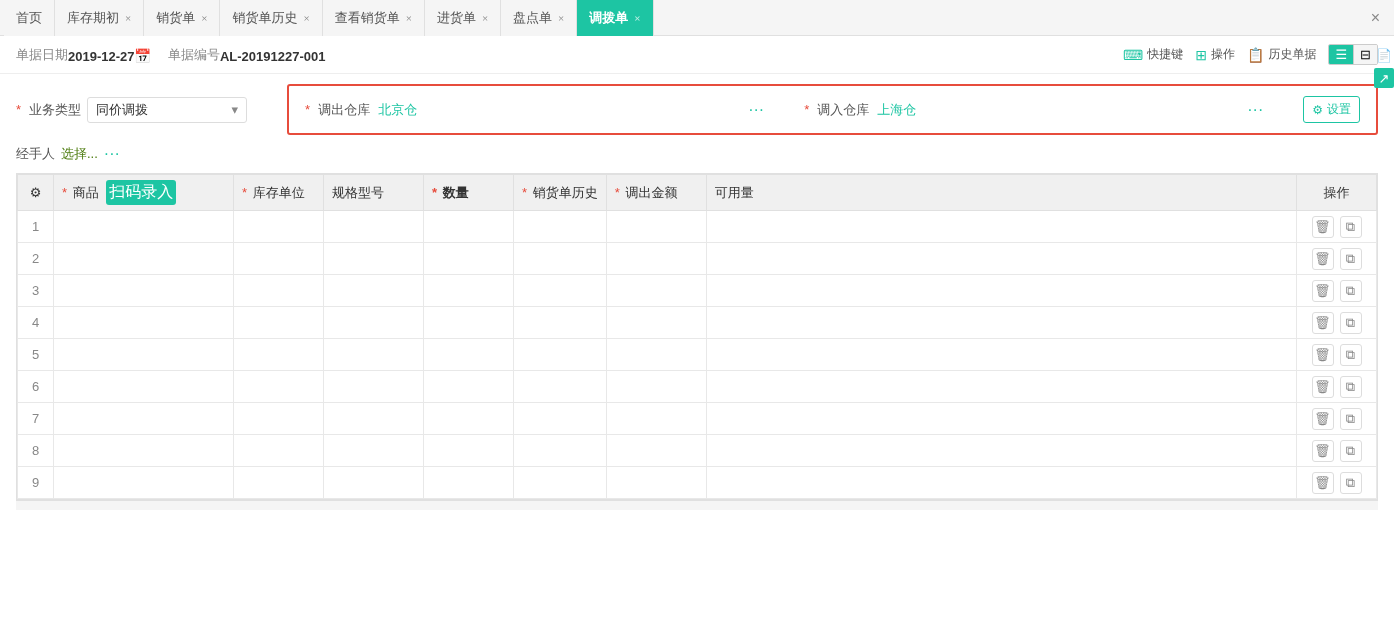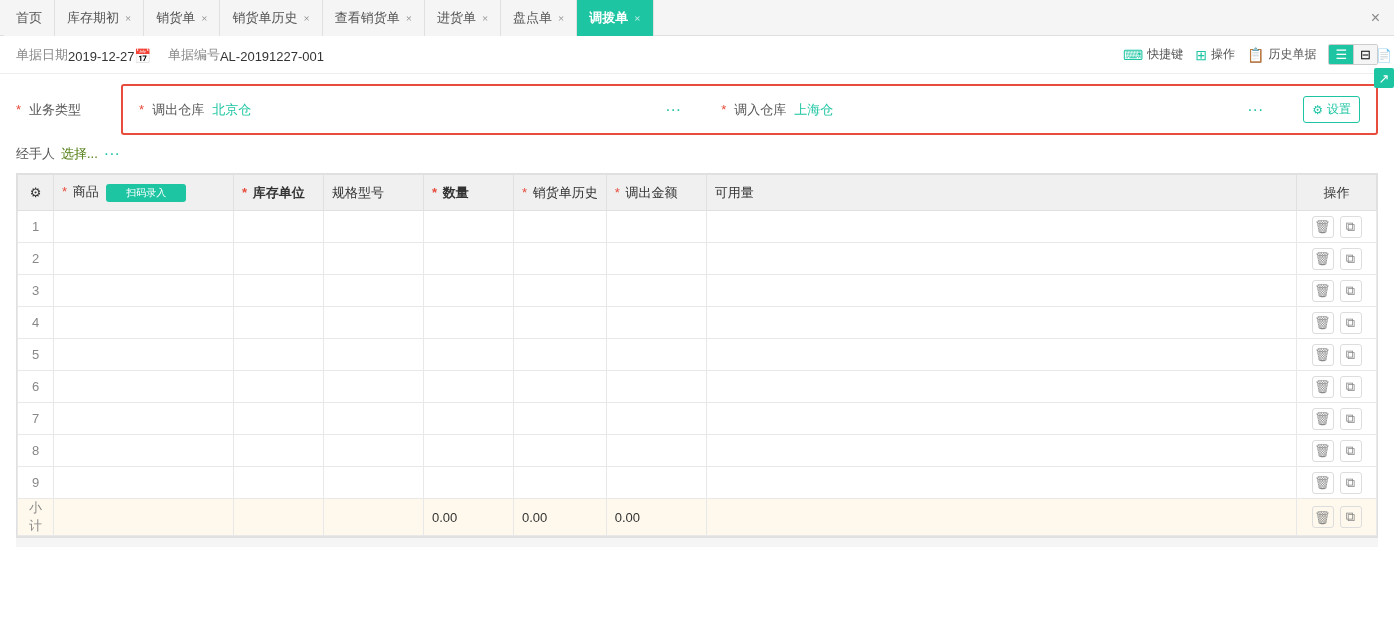--- a/index.html
+++ b/index.html
@@ -56,21 +56,21 @@
       border-bottom: 1px solid #eee;
       gap: 16px;
     }
     .toolbar-item {
       display: flex;
       align-items: flex-end;
       font-size: 13px;
       color: #555;
     }
     .toolbar-item .label { color: #888; }
-    .toolbar-item .value { color: #333; font-weight: 400; }
+    .toolbar-item .value { color: #333; font-weight: 700; }
     .calendar-icon { color: #1dc5a3; font-size: 14px; cursor: pointer; }
     .toolbar-right {
       margin-left: auto;
       display: flex;
       align-items: center;
       gap: 12px;
     }
     .toolbar-right-item {
       display: flex;
       align-items: center;
@@ -190,22 +190,22 @@
       white-space: nowrap;
     }
     table thead th .req { color: #e74c3c; margin-right: 2px; }
     .scan-btn {
       display: inline-flex;
       align-items: center;
       background: #1dc5a3;
       color: #fff;
       border: none;
       border-radius: 3px;
-      padding: 2px 20px;
-      font-size: 10px;
+      padding: 2px 3px;
+      font-size: 16px;
       cursor: pointer;
       margin-left: 4px;
     }
     table tbody tr {
       height: 32px;
     }
     table tbody tr:nth-child(even) { background: #fff; }
     table tbody tr:nth-child(odd) { background: #fff; }
     table tbody td {
       border: 1px solid #e8e8e8;
@@ -347,20 +347,24 @@
     </div>
   </div>
 </div>
 
 <div class="form-section">
 
   <div class="form-row">
     <div class="form-field">
       <span class="req">*</span>
       <span class="field-label">业务类型</span>
+      <div class="dropdown-select">
+        <span>同价调拨</span>
+        <span class="arrow">▾</span>
+      </div>
     </div>
 
     <div class="highlight-box">
       <div class="highlight-section">
         <span class="req">*</span>
         <span class="hl-label">调出仓库</span>
         <span class="hl-value">北京仓</span>
         <span class="dots">···</span>
       </div>
       <div class="highlight-section">
@@ -390,21 +394,21 @@
     <thead>
       <tr>
         <th style="width:36px;text-align:center;">
           <span>⚙</span>
         </th>
         <th style="width:180px;">
           <span class="req">*</span>
           <span>商品</span>
           <button class="scan-btn">扫码录入</button>
         </th>
-        <th style="width:90px;font-weight:bold;">
+        <th style="width:90px;">
           <span class="req">*</span>
           <span>库存单位</span>
         </th>
         <th style="width:100px;">
           <span>规格型号</span>
         </th>
         <th style="width:90px;font-weight:bold;">
           <span class="req">*</span>
           <span>数量</span>
         </th>
@@ -563,36 +567,20 @@
       <td></td>
       <td></td>
       <td></td>
       <td>
         <div class="op-cell">
           <button class="op-btn">🗑</button>
           <button class="op-btn">⧉</button>
         </div>
       </td>
     </tr>
-        <tr class="subtotal-row">
-  <td class="row-num">小计</td>
-  <td></td>
-  <td></td>
-  <td></td>
-  <td>0.00</td>
-  <td>0.00</td>
-  <td>0.00</td>
-  <td></td>
-  <td>
-    <div class="op-cell">
-      <button class="op-btn">🗑</button>
-      <button class="op-btn">⧉</button>
-    </div>
-  </td>
-</tr>
       </tbody>
   </table>
 </div>
 
 <div class="bottom-scroll"></div>
 
 <div class="right-sidebar">
   <div class="sidebar-icon">📄</div>
   <div class="sidebar-icon green-bg">↗</div>
 </div>

